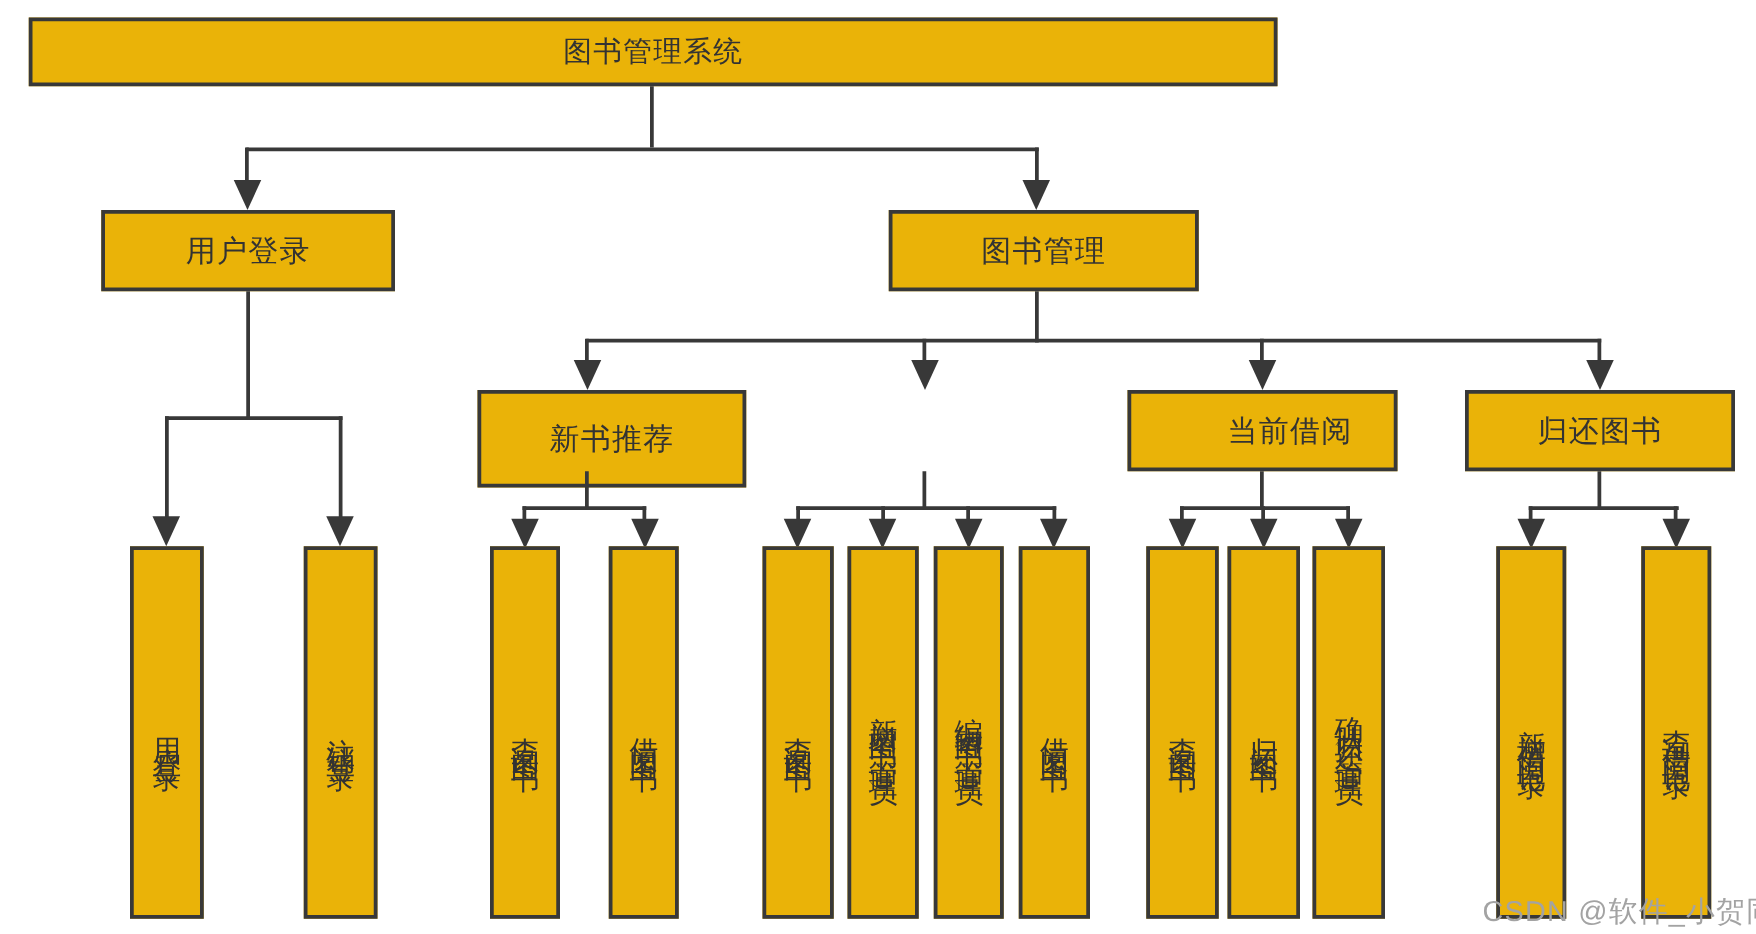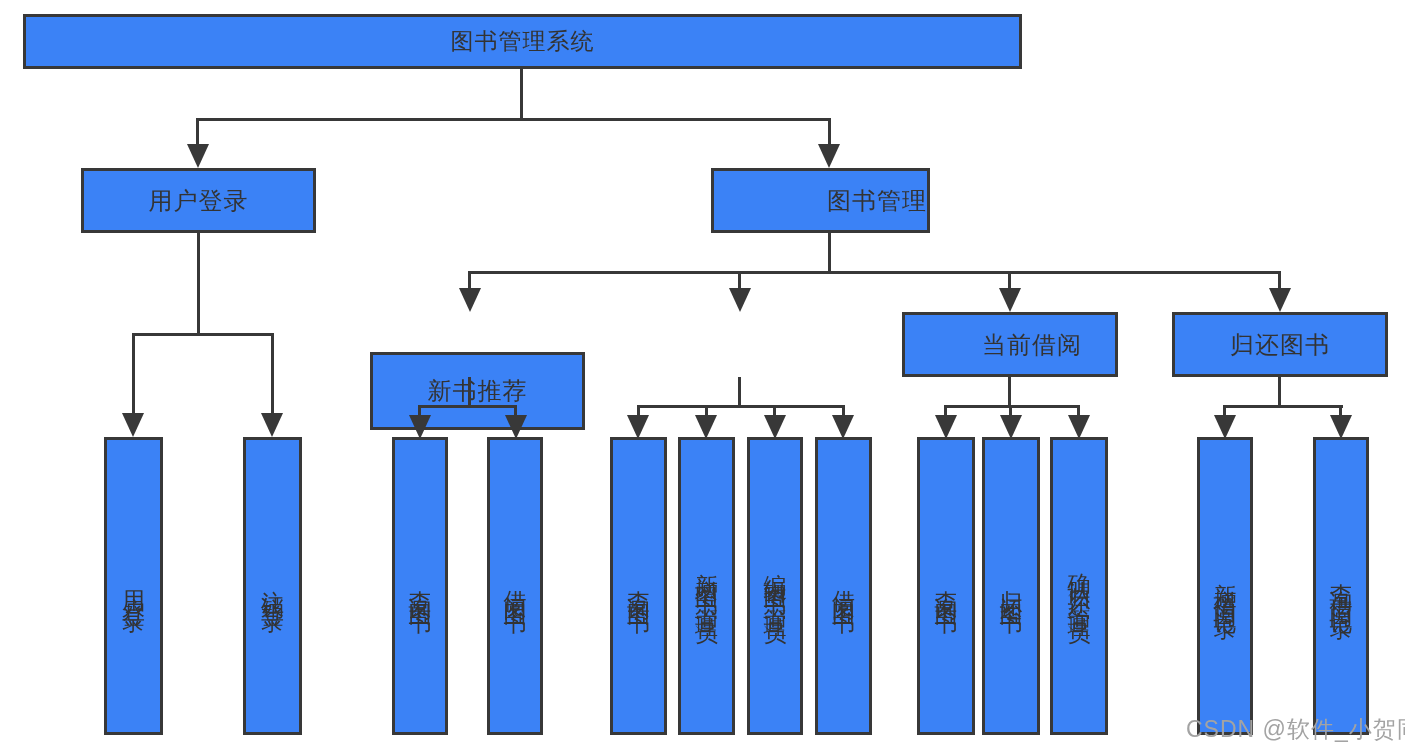--- a/index.html
+++ b/index.html
@@ -1,21 +1,21 @@
 <!DOCTYPE html>
 <html><head>
 <meta charset="utf-8">
 <style>
   html,body{margin:0;padding:0;background:#ffffff;}
   #stage{
     position:relative;width:1405px;height:747px;background:#ffffff;overflow:hidden;
     font-family:"Liberation Sans",sans-serif;color:#333333;
   }
   .node{
-    position:absolute;box-sizing:border-box;background:#3b82f6;
+    position:absolute;box-sizing:border-box;background:#eab308;
     border:3px solid #383838;display:flex;align-items:center;justify-content:center;
   }
   .node .lbl{font-size:24px;color:#333333;letter-spacing:1px;white-space:nowrap;}
   .node.root .lbl{font-size:23px;}
   .leaf .lbl{
     writing-mode:vertical-rl;text-orientation:mixed;
     font-size:23px;letter-spacing:7px;line-height:1;white-space:normal;
   }
   .hline{position:absolute;height:3px;background:#383838;}
   .vline{position:absolute;width:3px;background:#383838;}
@@ -41,21 +41,21 @@
   <div class="vline" style="left:520px;top:69px;height:49px;"></div>
   <div class="hline" style="left:197px;top:118px;width:634px;"></div>
   <div class="vline" style="left:196px;top:118px;height:28px;"></div>
   <div class="tri" style="left:187px;top:144px;"></div>
   <div class="vline" style="left:828px;top:118px;height:28px;"></div>
   <div class="tri" style="left:818px;top:144px;"></div>
 
   <div class="node" style="left:81px;top:168px;width:235px;height:65px;">
     <span class="lbl">用户登录</span>
   </div>
-  <div class="node" style="left:711px;top:168px;width:219px;height:65px;justify-content:flex-end;">
+  <div class="node" style="left:711px;top:168px;width:248px;height:65px;">
     <span class="lbl">图书管理</span>
   </div>
 
   <div class="vline" style="left:197px;top:233px;height:101px;"></div>
   <div class="hline" style="left:132px;top:333px;width:142px;"></div>
   <div class="vline" style="left:132px;top:333px;height:82px;"></div>
   <div class="tri" style="left:122px;top:413px;"></div>
   <div class="vline" style="left:271px;top:333px;height:82px;"></div>
   <div class="tri" style="left:261px;top:413px;"></div>
 
@@ -63,21 +63,21 @@
   <div class="hline" style="left:469px;top:271px;width:812px;"></div>
   <div class="vline" style="left:468px;top:271px;height:20px;"></div>
   <div class="tri" style="left:459px;top:288px;"></div>
   <div class="vline" style="left:738px;top:271px;height:20px;"></div>
   <div class="tri" style="left:729px;top:288px;"></div>
   <div class="vline" style="left:1008px;top:271px;height:20px;"></div>
   <div class="tri" style="left:999px;top:288px;"></div>
   <div class="vline" style="left:1278px;top:271px;height:20px;"></div>
   <div class="tri" style="left:1269px;top:288px;"></div>
 
-  <div class="node" style="left:370px;top:312px;width:215px;height:78px;margin-top:40px;">
+  <div class="node" style="left:382px;top:312px;width:215px;height:78px;">
     <span class="lbl">新书推荐</span>
   </div>
   <div class="node" style="left:902px;top:312px;width:216px;height:65px;padding-left:44px;">
     <span class="lbl">当前借阅</span>
   </div>
   <div class="node" style="left:1172px;top:312px;width:216px;height:65px;">
     <span class="lbl">归还图书</span>
   </div>
 
   <div class="vline" style="left:468px;top:377px;height:30px;"></div>

